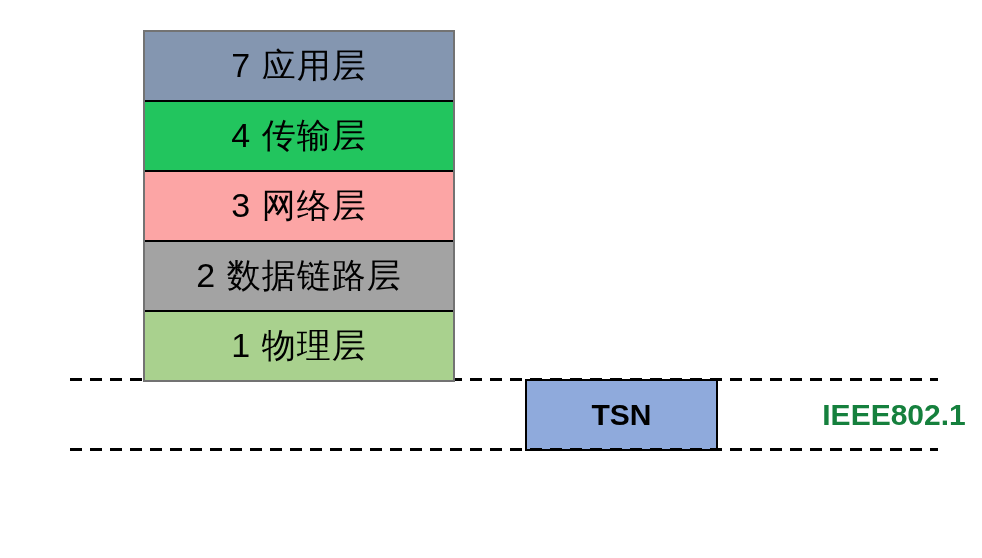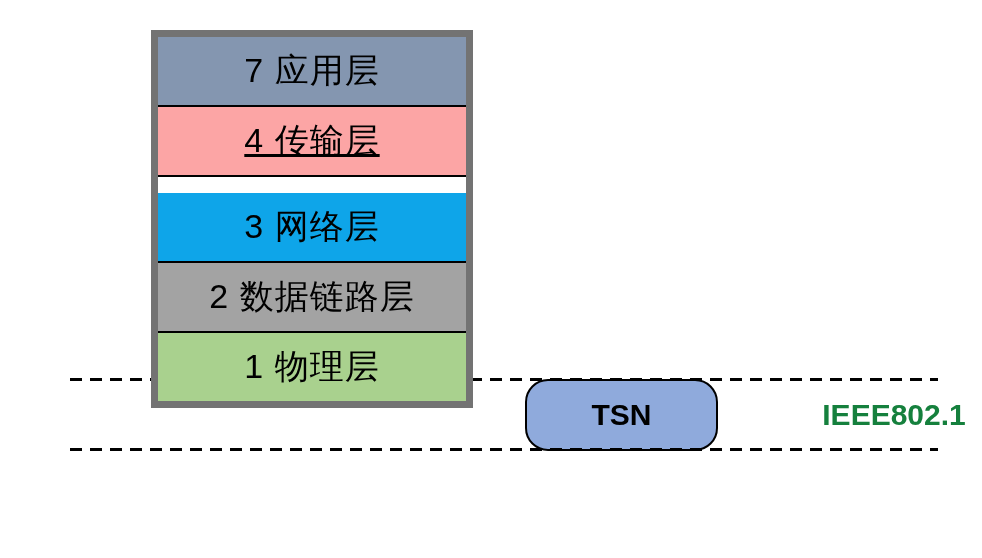--- a/index.html
+++ b/index.html
@@ -11,24 +11,24 @@
   .canvas {
     position: relative;
     width: 982px;
     height: 558px;
     background: #ffffff;
     overflow: hidden;
   }
   
   .stack {
     position: absolute;
-    left: 151px;
+    left: 143px;
     top: 30px;
     width: 308px;
-    border: 7px solid #737373;
+    border: 2px solid #737373;
     z-index: 3;
     background: #ffffff;
   }
   .layer {
     height: 68px;
     border-bottom: 2px solid #000000;
     display: flex;
     align-items: center;
     justify-content: center;
     font-size: 34px;
@@ -84,25 +84,25 @@
   }
 </style>
 </head>
 <body>
 
 <div class="canvas">
 
   <div class="dash-line top"></div>
   <div class="dash-line bottom"></div>
 
-  <div class="tsn-box" style="background-color: rgb(143, 170, 220); border-radius: 23px;">TSN</div>
+  <div class="tsn-box" style="background-color: rgb(143, 170, 220);">TSN</div>
 
   <div class="ieee-label">IEEE802.1</div>
 
   <div class="stack">
     <div class="layer" style="background-color: rgb(132, 150, 176);">7 应用层</div>
-    <div class="layer" style="background-color: #fca5a5; text-decoration: underline;">4 传输层</div>
-    <div class="layer" style="background-color: #0ea5e9; margin-top: 16px;">3 网络层</div>
+    <div class="layer" style="background-color: #22c55e;">4 传输层</div>
+    <div class="layer" style="background-color: #fca5a5;">3 网络层</div>
     <div class="layer" style="background-color: #a3a3a3;">2 数据链路层</div>
     <div class="layer" style="background-color: rgb(169, 209, 142);">1 物理层</div>
   </div>
 
 </div>
 
 </body></html>

